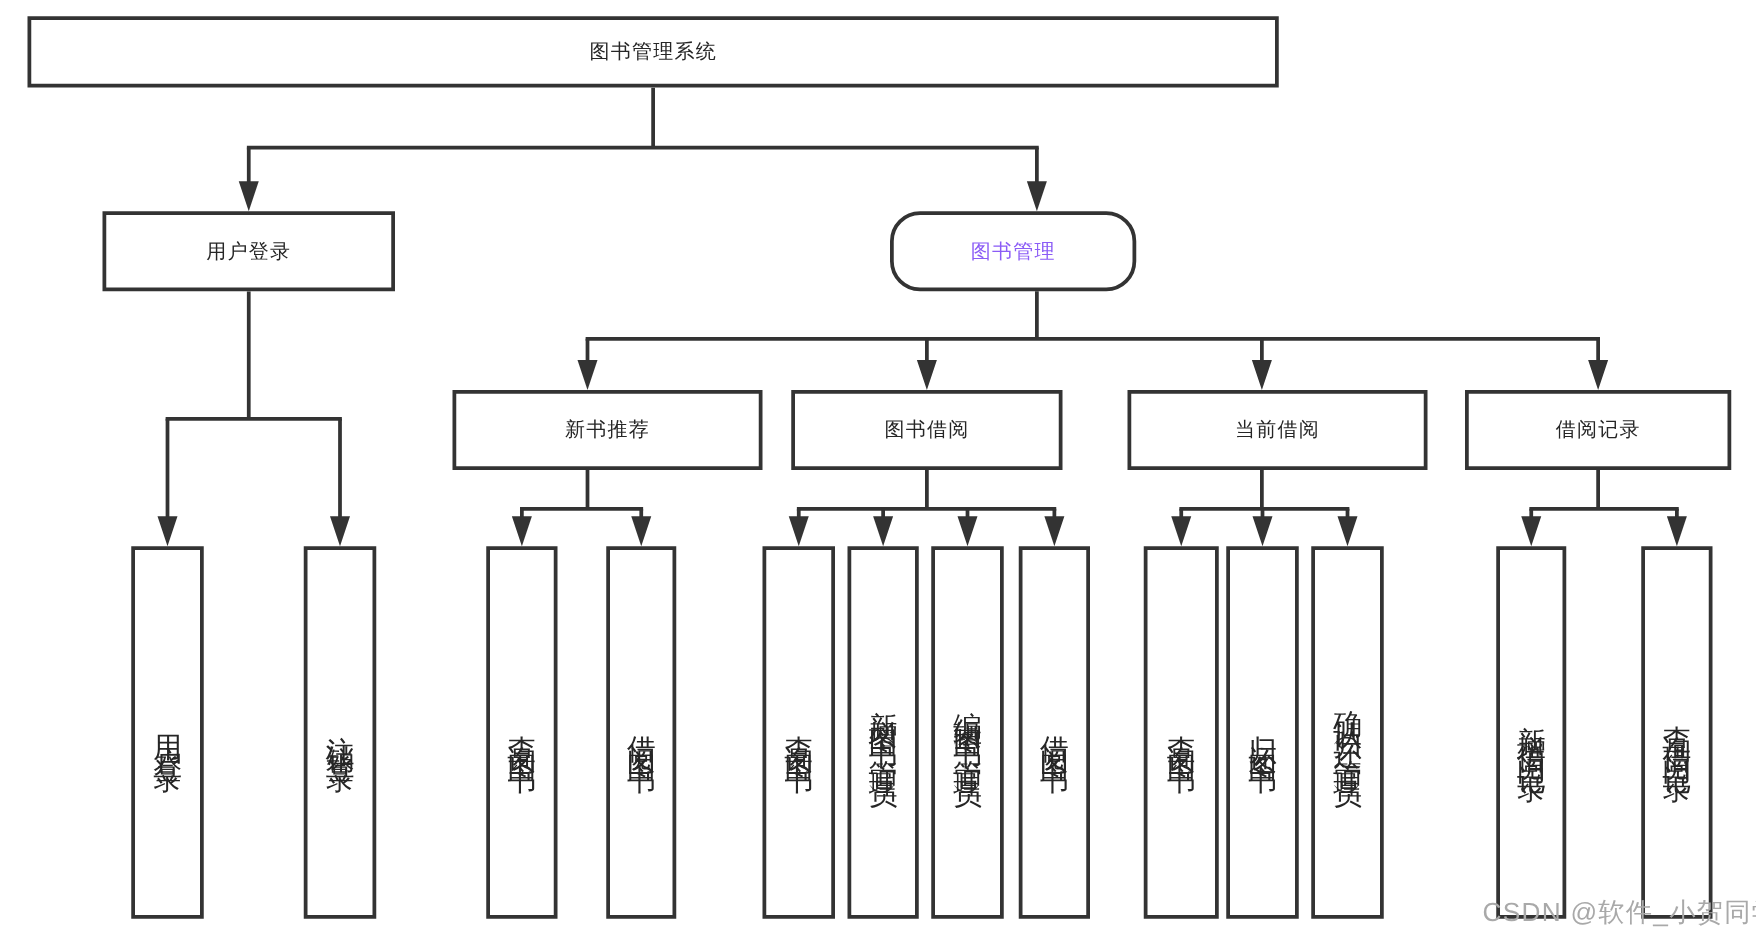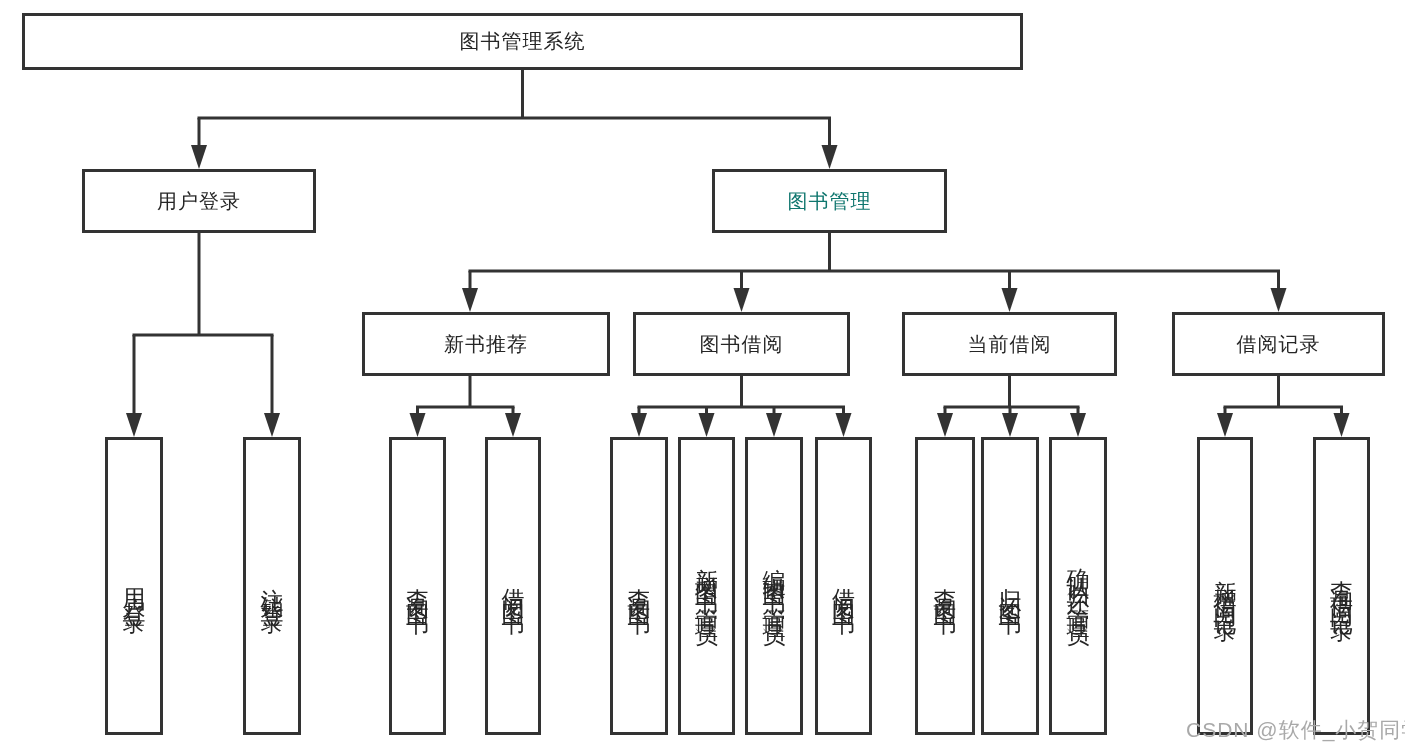--- a/index.html
+++ b/index.html
@@ -21,21 +21,21 @@
     position: absolute;
     box-sizing: border-box;
     background: #ffffff;
     border: 3px solid #333333;
     display: flex;
     align-items: center;
     justify-content: center;
     color: #262626;
   }
   .node.h .lbl {
-    font-size: 20px;
+    font-size: 16px;
     letter-spacing: 1px;
     white-space: nowrap;
   }
   .node.v .lbl {
     writing-mode: vertical-rl;
     font-size: 23px;
     letter-spacing: 8px;
     line-height: 1;
   }
   .watermark {
@@ -106,30 +106,30 @@
       <line x1="1341.5" y1="407" x2="1341.5" y2="419" stroke="#333333" stroke-width="3"></line>
       <polygon points="1333.5,413 1349.5,413 1341.5,437" fill="#333333"></polygon>
     </svg>
   <div id="nodes">
       <div class="node h" style="left: 22px; top: 13px; width: 1001px; height: 57px; border-color: rgb(51, 51, 51); color: rgb(38, 38, 38);">
         <span class="lbl">图书管理系统</span>
       </div>
       <div class="node h" style="left: 82px; top: 169px; width: 234px; height: 64px; border-color: rgb(51, 51, 51); color: rgb(38, 38, 38);">
         <span class="lbl">用户登录</span>
       </div>
-      <div class="node h" style="left: 712px; top: 169px; width: 235px; height: 64px; border-color: rgb(51, 51, 51); color: #0f766e;">
+      <div class="node h" style="left: 712px; top: 169px; width: 197px; height: 64px; border-color: rgb(51, 51, 51); color: #8b5cf6; border-radius: 24px;">
         <span class="lbl">图书管理</span>
       </div>
       <div class="node h" style="left: 362px; top: 312px; width: 248px; height: 64px; border-color: rgb(51, 51, 51); color: rgb(38, 38, 38);">
         <span class="lbl">新书推荐</span>
       </div>
       <div class="node h" style="left: 633px; top: 312px; width: 217px; height: 64px; border-color: rgb(51, 51, 51); color: rgb(38, 38, 38); text-align: right;">
         <span class="lbl">图书借阅</span>
       </div>
-      <div class="node h" style="left: 902px; top: 312px; width: 215px; height: 64px; border-color: rgb(51, 51, 51); color: rgb(38, 38, 38);">
+      <div class="node h" style="left: 902px; top: 312px; width: 240px; height: 64px; border-color: rgb(51, 51, 51); color: rgb(38, 38, 38);">
         <span class="lbl">当前借阅</span>
       </div>
       <div class="node h" style="left: 1172px; top: 312px; width: 213px; height: 64px; border-color: rgb(51, 51, 51); color: rgb(38, 38, 38);">
         <span class="lbl">借阅记录</span>
       </div>
       <div class="node v" style="left: 105px; top: 437px; width: 58px; height: 298px; border-color: rgb(51, 51, 51); color: rgb(38, 38, 38);">
         <span class="lbl">用户登录</span>
       </div>
       <div class="node v" style="left: 243px; top: 437px; width: 58px; height: 298px; border-color: rgb(51, 51, 51); color: rgb(38, 38, 38);">
         <span class="lbl">注销登录</span>

